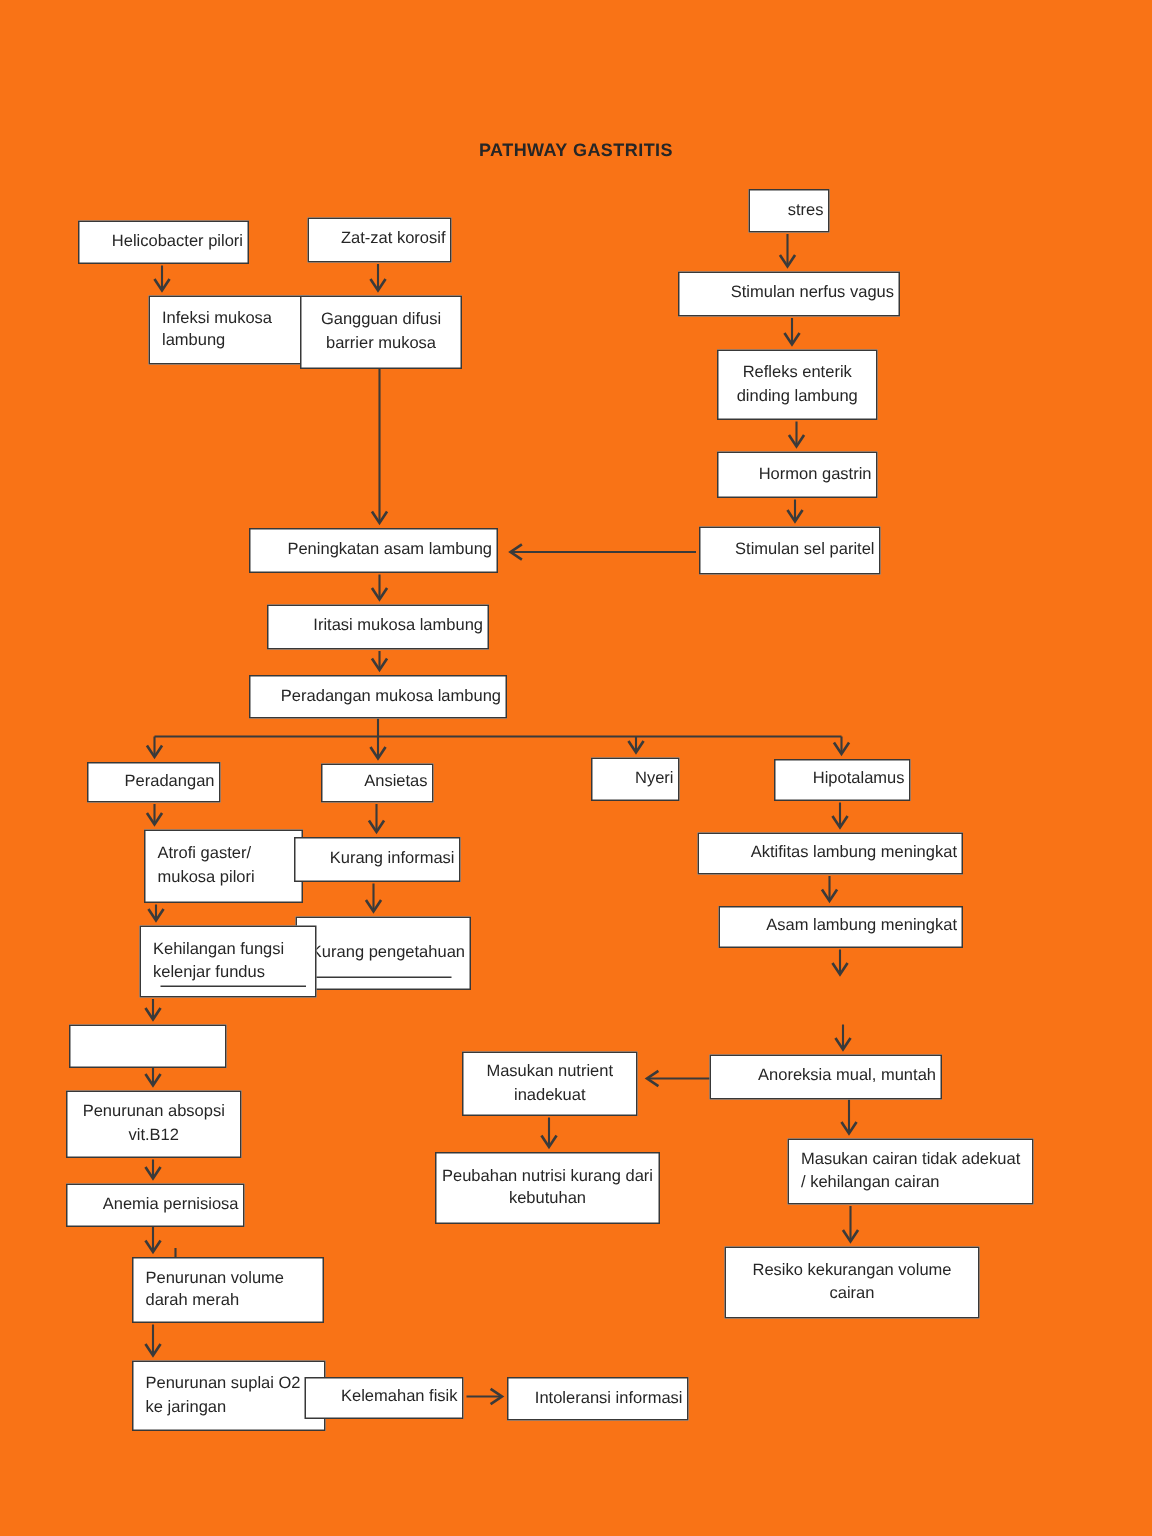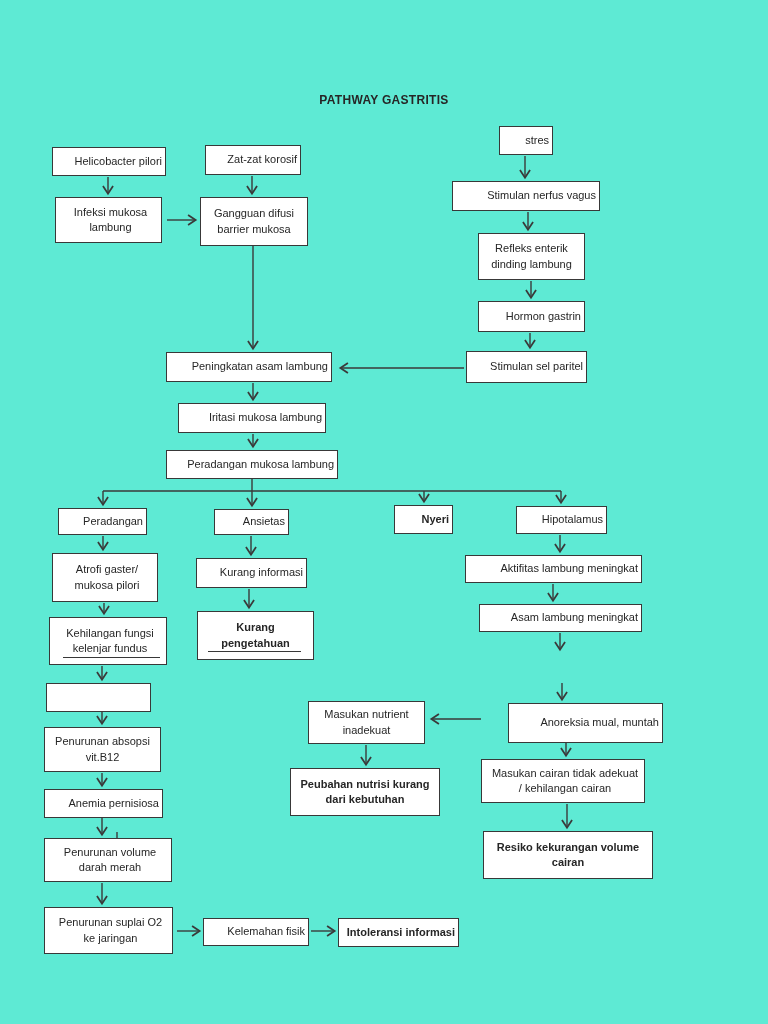--- a/index.html
+++ b/index.html
@@ -1,19 +1,19 @@
 <!DOCTYPE html>
 <html><head>
 <meta charset="utf-8">
 <style>
   html,body{margin:0;padding:0;background:#ffffff;}
   .page{
     position:relative;
     width:768px;height:1024px;
-    background:#5eead4;
+    background:#f97316;
     font-family:"Liberation Sans","DejaVu Sans",sans-serif;
     color:#262626;
     overflow:hidden;
   }
   .title{
     position:absolute;
     left:0;top:93px;width:768px;
     text-align:center;
     font-size:12px;
     font-weight:700;
@@ -29,25 +29,26 @@
     align-items:center;
     justify-content:flex-end;
     text-align:center;
     font-size:11px;
     line-height:1.4;
     padding:1px 3px;
     color:#262626;
   }
   .node.left{
     justify-content:flex-start;
-    text-align:center;
+    text-align:left;
     padding-left:8px;
     padding-right:4px;
-  }
-  .node.bold{font-weight:700;}
+    margin-left:44px;
+  }
+  .node.bold{font-weight:400;}
   .rule{
     position:absolute;
     height:1.5px;
     background:#383838;
   }
   svg.arrows{
     position:absolute;
     left:0;top:0;
     width:768px;height:1024px;
     pointer-events:none;
@@ -183,21 +184,21 @@
   <div class="node left" style="left:49px;top:617px;width:118px;height:48px">
     <span>Kehilangan fungsi kelenjar fundus</span>
     <div class="rule" style="left:13px;right:6px;bottom:6px;"></div>
   </div>
   <div class="node" style="left:46px;top:683px;width:105px;height:29px">
     <span></span>
   </div>
   <div class="node" style="left:308px;top:701px;width:117px;height:43px">
     <span>Masukan nutrient inadekuat</span>
   </div>
-  <div class="node" style="left:508px;top:703px;width:155px;height:40px">
+  <div class="node" style="left:473px;top:703px;width:155px;height:30px">
     <span>Anoreksia mual, muntah</span>
   </div>
   <div class="node" style="left:44px;top:727px;width:117px;height:45px">
     <span>Penurunan absopsi vit.B12</span>
   </div>
   <div class="node" style="left:44px;top:789px;width:119px;height:29px">
     <span>Anemia pernisiosa</span>
   </div>
   <div class="node left" style="left:481px;top:759px;width:164px;height:44px">
     <span>Masukan cairan tidak adekuat / kehilangan cairan</span>

